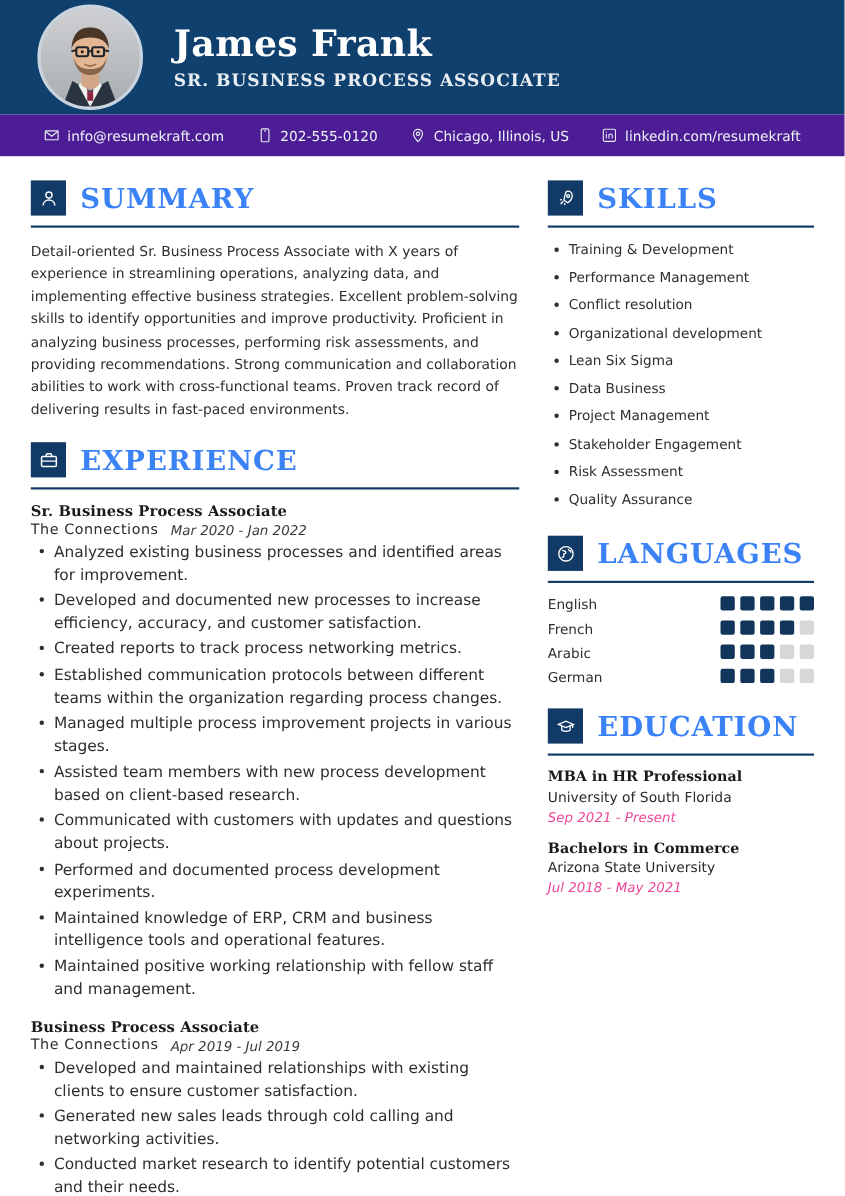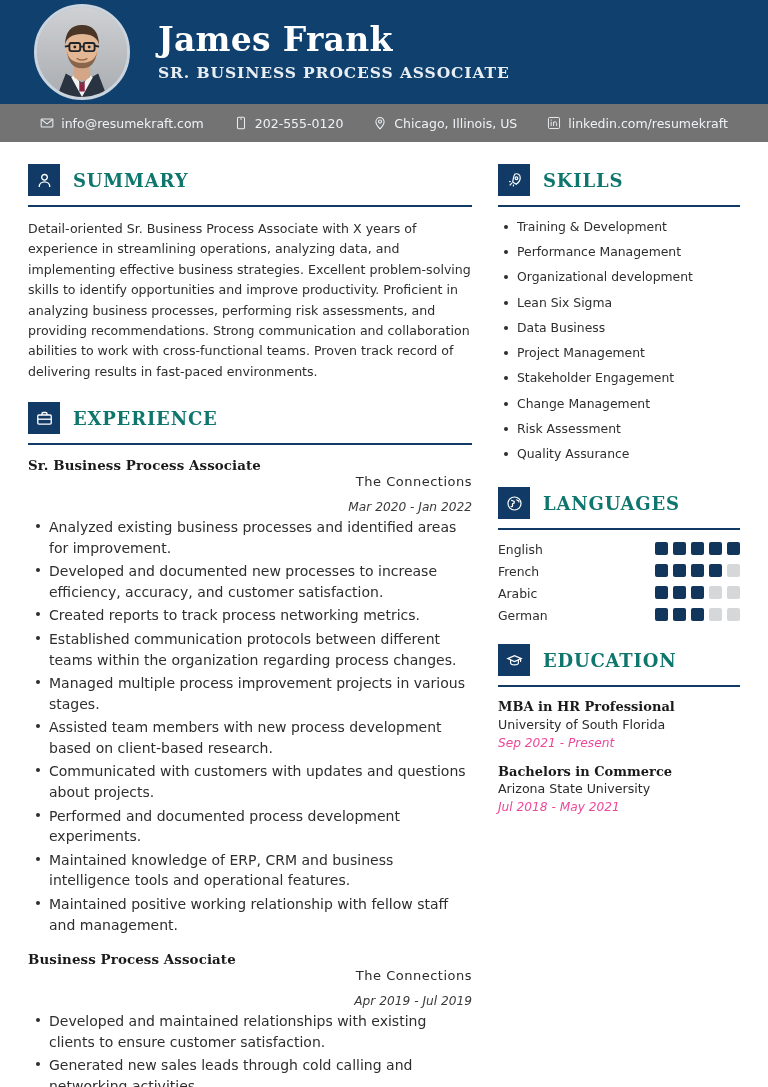--- a/index.html
+++ b/index.html
@@ -56,21 +56,21 @@
     font-weight: bold;
     font-size: 15.5px;
     color: #e9eef3;
     letter-spacing: 0.9px;
     margin-top: 5px;
   }
 
   
   .contact-bar {
     height: 38px;
-    background: #737373;
+    background: #4c1d95;
     display: flex;
     align-items: center;
     justify-content: center;
     gap: 30px;
   }
   .contact-item {
     display: flex;
     align-items: center;
     gap: 7px;
     color: #eef2f6;
@@ -103,23 +103,23 @@
   .sec-icon {
     width: 32px; height: 32px;
     background: #113b66;
     display: flex; align-items: center; justify-content: center;
     flex: 0 0 auto;
   }
   .sec-icon svg { width: 17px; height: 17px; display: block; }
   .sec-title {
     font-family: "DejaVu Serif", serif;
     font-weight: bold;
-    font-size: 18px;
+    font-size: 25px;
     letter-spacing: 0.8px;
-    color: #0f766e;
+    color: #3b82f6;
     margin-left: 13px;
     align-self: center;
     white-space: nowrap;
   }
   .sec-rule {
     height: 2px;
     background: #113b66;
     margin-top: 0px;
     margin-bottom: 12px;
   }
@@ -136,25 +136,24 @@
   .exp-block { margin-bottom: 16px; }
   .exp-role {
     font-family: "DejaVu Serif", serif;
     font-weight: bold;
     font-size: 13.4px;
     color: #1a1a1a;
     letter-spacing: 0.1px;
   }
   .exp-line2 {
     display: flex;
-    align-items: flex-end;
+    align-items: center;
     gap: 11px;
     margin-top: 1px;
     margin-bottom: 3px;
-    flex-direction: column;
   }
   .exp-company {
     font-size: 13px;
     color: #2b2b2b;
     letter-spacing: 0.5px;
   }
   .exp-dates {
     font-size: 12.2px;
     font-style: italic;
     color: #3a3a3a;
@@ -407,26 +406,26 @@
               <circle cx="14.8" cy="8.8" r="1.9"></circle>
               <path d="M8.6 15.4 5.2 19 M4.2 13.8l2.6-.4M10.7 17.8l-.4 2.5"></path>
             </svg>
           </div>
           <div class="sec-title">SKILLS</div>
         </div>
         <div class="sec-rule"></div>
         <ul class="skill-list">
           <li>Training &amp; Development</li>
           <li>Performance Management</li>
+          <li>Conflict resolution</li>
           <li>Organizational development</li>
           <li>Lean Six Sigma</li>
           <li>Data Business</li>
           <li>Project Management</li>
           <li>Stakeholder Engagement</li>
-          <li>Change Management</li>
           <li>Risk Assessment</li>
           <li>Quality Assurance</li>
         </ul>
       </div>
 
       <div class="spacer-lang"></div>
 
       <div>
         <div class="sec-head">
           <div class="sec-icon">

